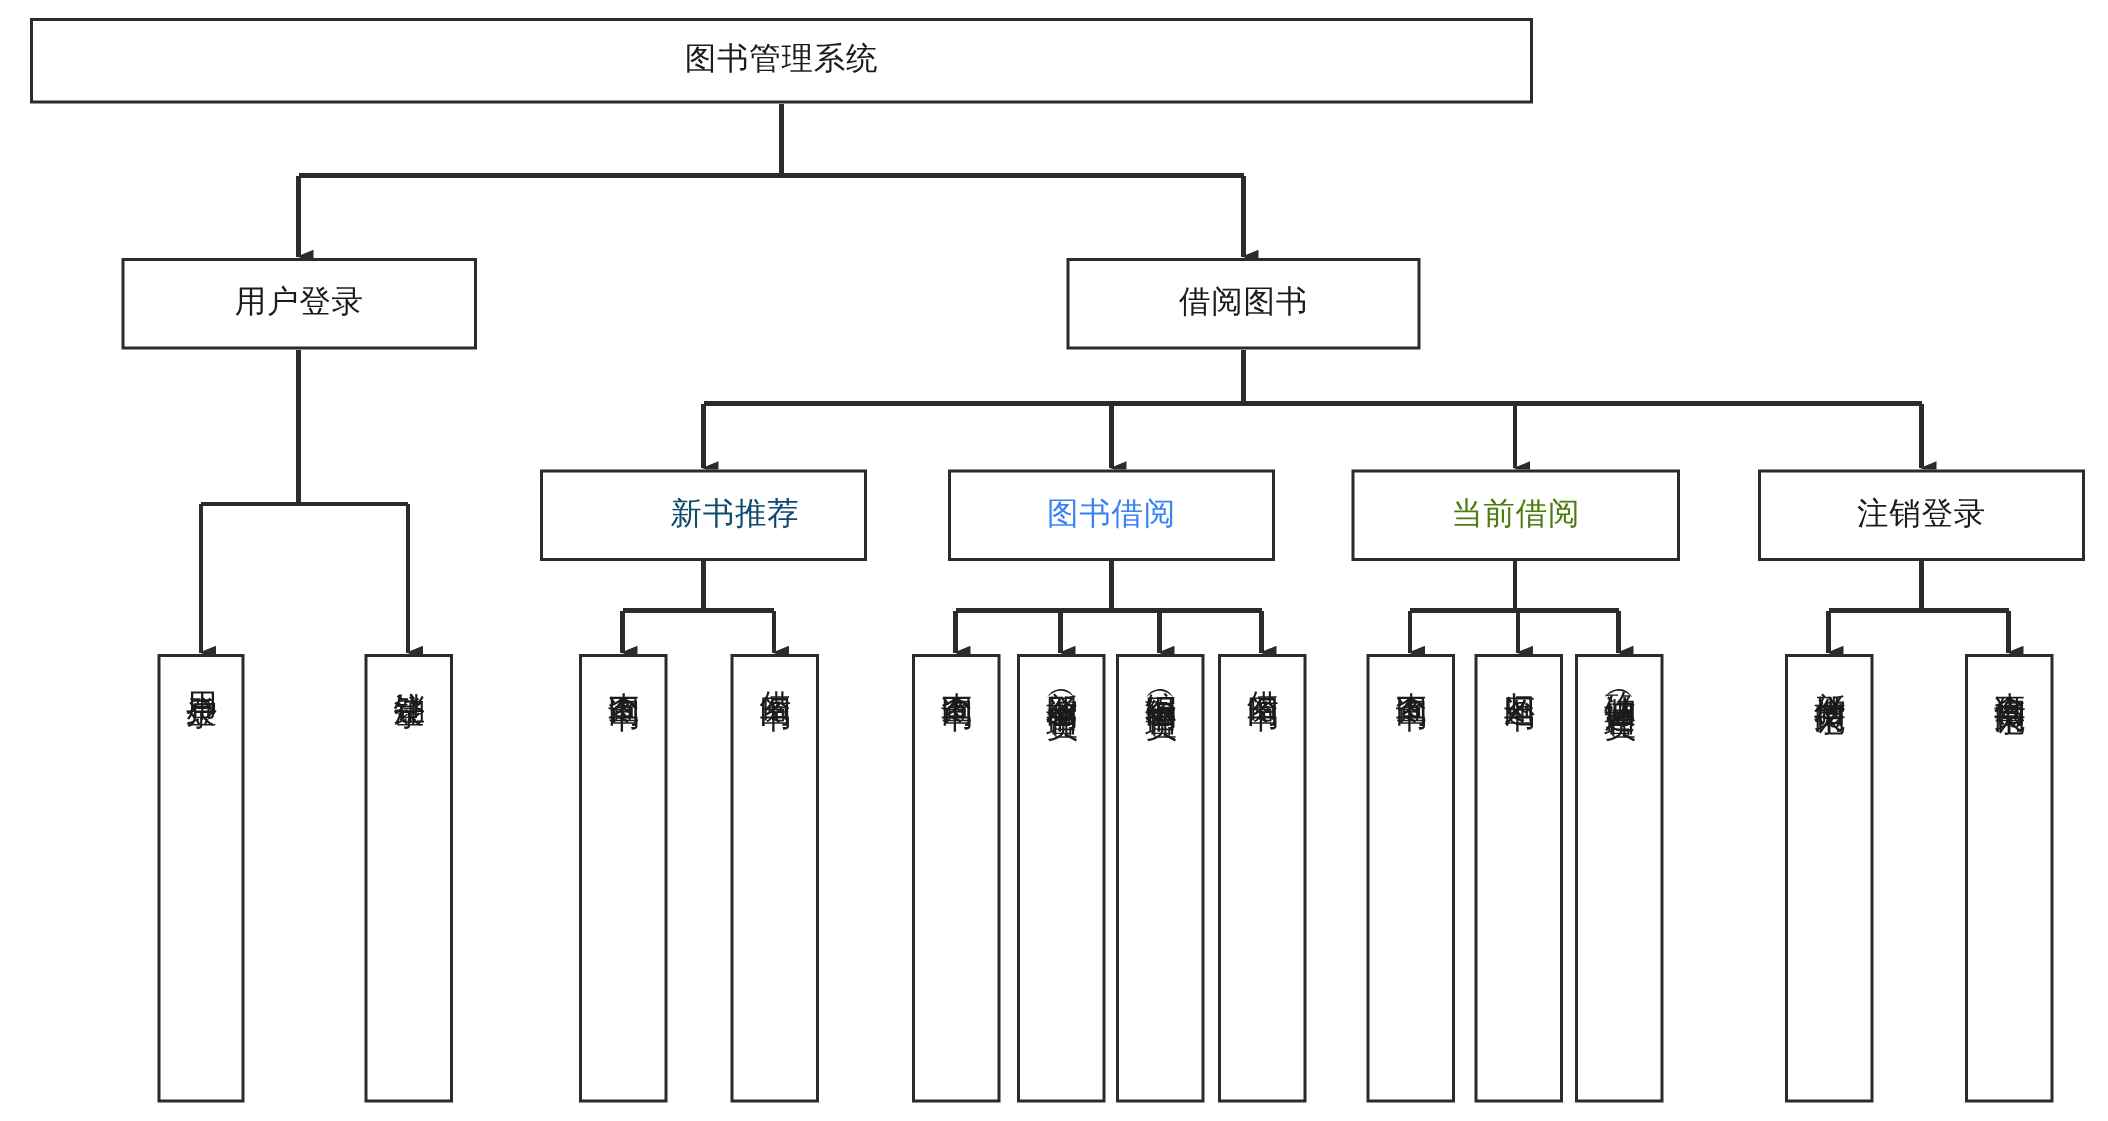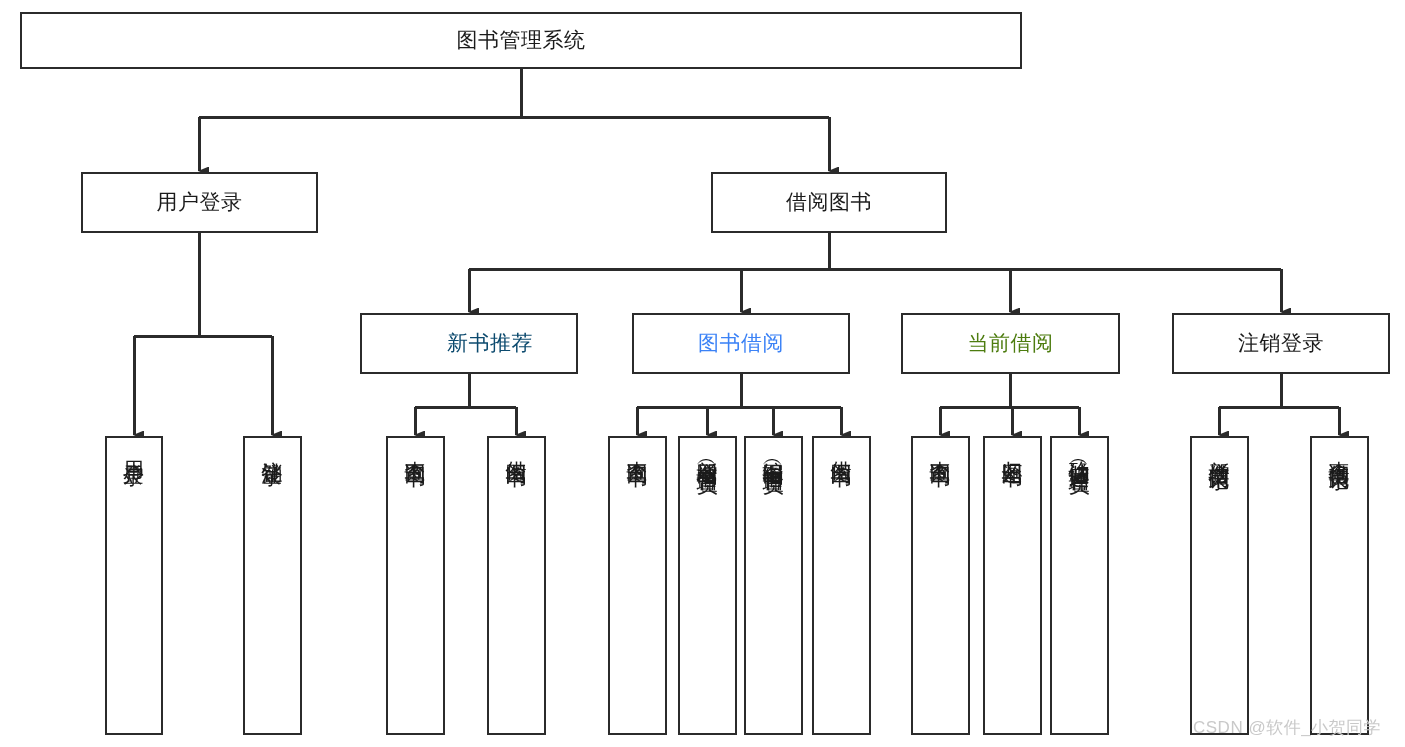--- a/index.html
+++ b/index.html
@@ -177,14 +177,13 @@
         <span class="node-label" style="color: rgb(27, 27, 27);">确认归还（管理员）</span>
       </div>
       <div class="node vert" style="left: 1190px; top: 436px; width: 59px; height: 299px; border-color: rgb(43, 43, 43); background: rgb(255, 255, 255);">
         <span class="node-label" style="color: rgb(27, 27, 27);">新增借阅记录</span>
       </div>
       <div class="node vert" style="left: 1310px; top: 436px; width: 59px; height: 299px; border-color: rgb(43, 43, 43); background: rgb(255, 255, 255);">
         <span class="node-label" style="color: rgb(27, 27, 27);">查询借阅记录</span>
       </div>
     </div>
 
-  <div class="watermark" style="left: 1193px; top: 716px; color: rgb(201, 201, 201);">CSDN @软件_小贺同学</div>
 </div>
 
 </body></html>

